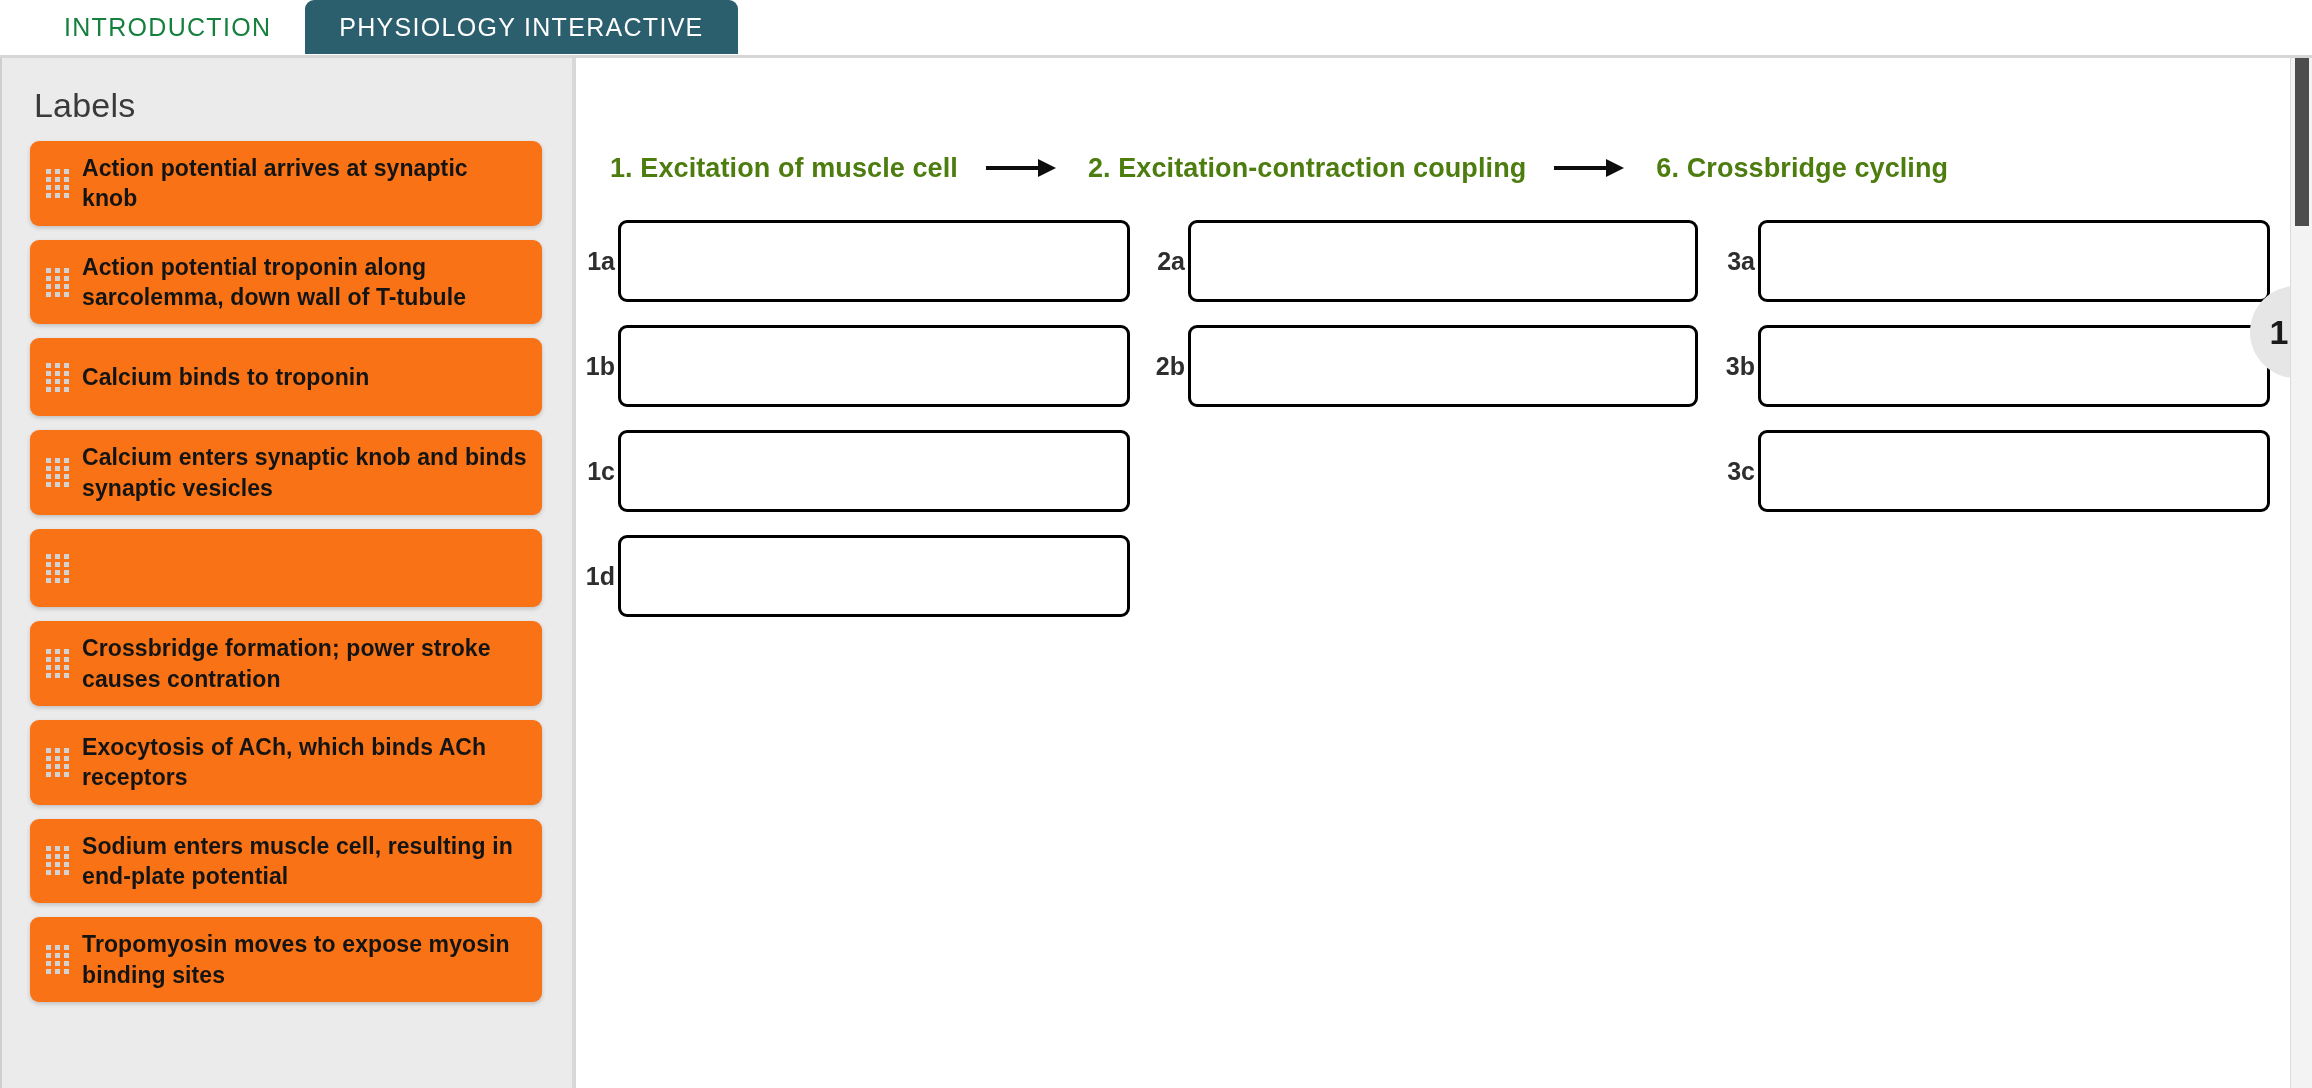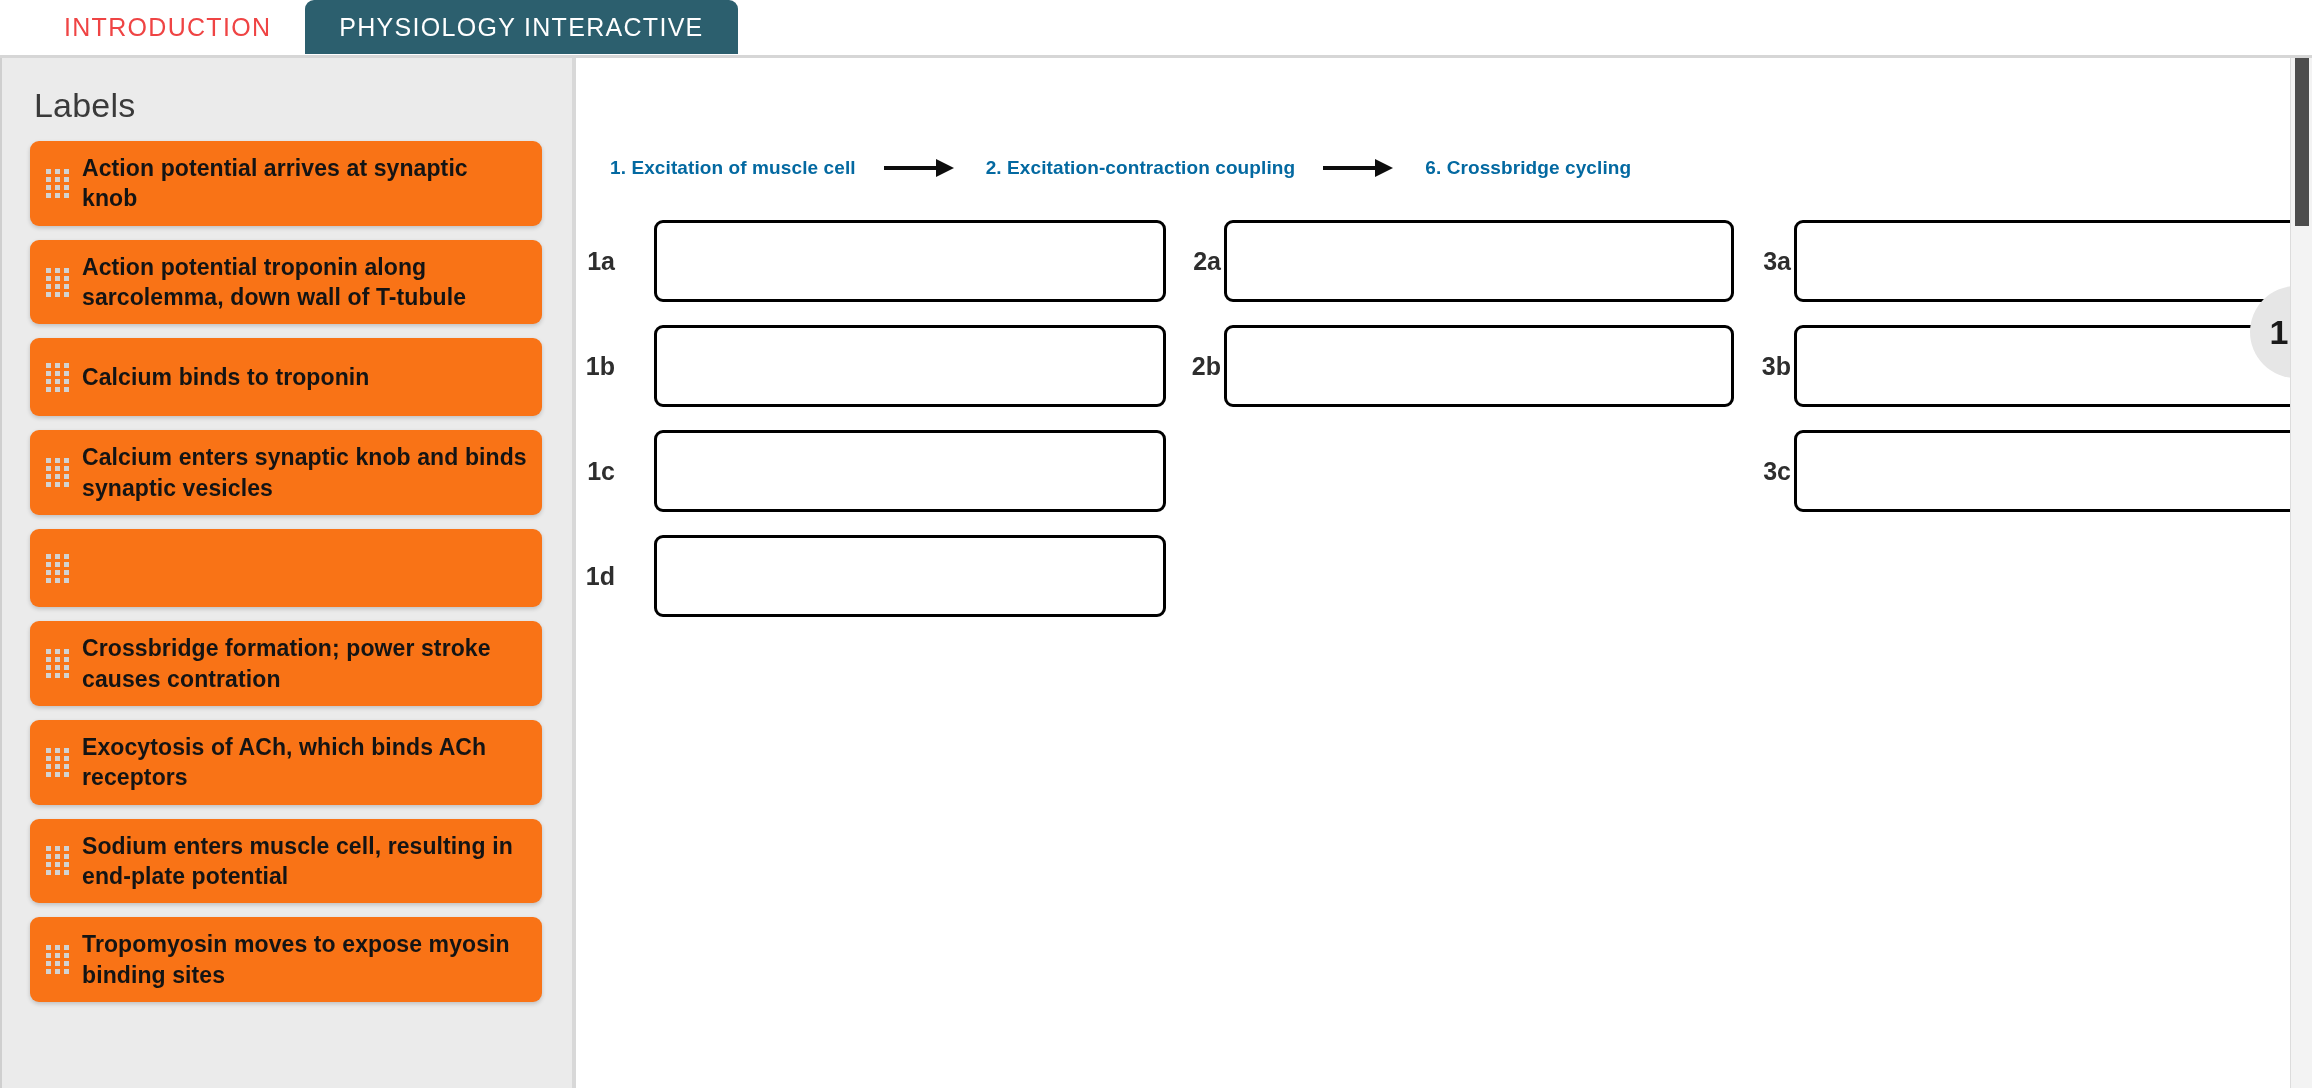--- a/index.html
+++ b/index.html
@@ -24,21 +24,21 @@
   }
   .tab {
     height: 54px;
     display: flex;
     align-items: center;
     justify-content: center;
     padding: 0 34px;
     font-size: 25px;
     letter-spacing: 1.3px;
     font-weight: 400;
-    color: #ef4444;
+    color: #15803d;
     background: transparent;
     border: none;
     border-radius: 9px 9px 0 0;
     cursor: pointer;
     white-space: nowrap;
     font-family: "Liberation Sans", sans-serif;
   }
   .tab.active {
     background: #2c5f६e;
     background: #2c5f6e;
@@ -119,23 +119,23 @@
     overflow: hidden;
   }
   .flow-header {
     display: flex;
     align-items: center;
     gap: 28px;
     padding: 96px 0 0 34px;
     height: 124px;
   }
   .flow-step {
-    font-size: 19px;
+    font-size: 27px;
     font-weight: bold;
-    color: #0369a1;
+    color: #4d7c0f;
     white-space: nowrap;
     letter-spacing: 0.1px;
   }
   .flow-arrow {
     position: relative;
     width: 74px;
     height: 26px;
     flex: 0 0 74px;
   }
   .flow-arrow::before {
@@ -175,21 +175,21 @@
   }
   .slot-box {
     height: 82px;
     border: 3px solid #000000;
     border-radius: 9px;
     background: #ffffff;
   }
   .slot-col1 .slot-box { width: 512px; }
   .slot-col2 .slot-box { width: 510px; }
   .slot-col3 .slot-box { width: 512px; }
-  .slot-col1 { margin-left: 584px; gap: 36px; }
+  .slot-col1 { margin-left: 584px; }
   .slot-col2 { margin-left: 20px; }
   .slot-col3 { margin-left: 22px; }
   .slot-spacer-col2 { width: 568px; }
 
   
   .drop-row > .slot-col1 { margin-left: 4px; }
 
   
   .edge-badge {
     position: absolute;

